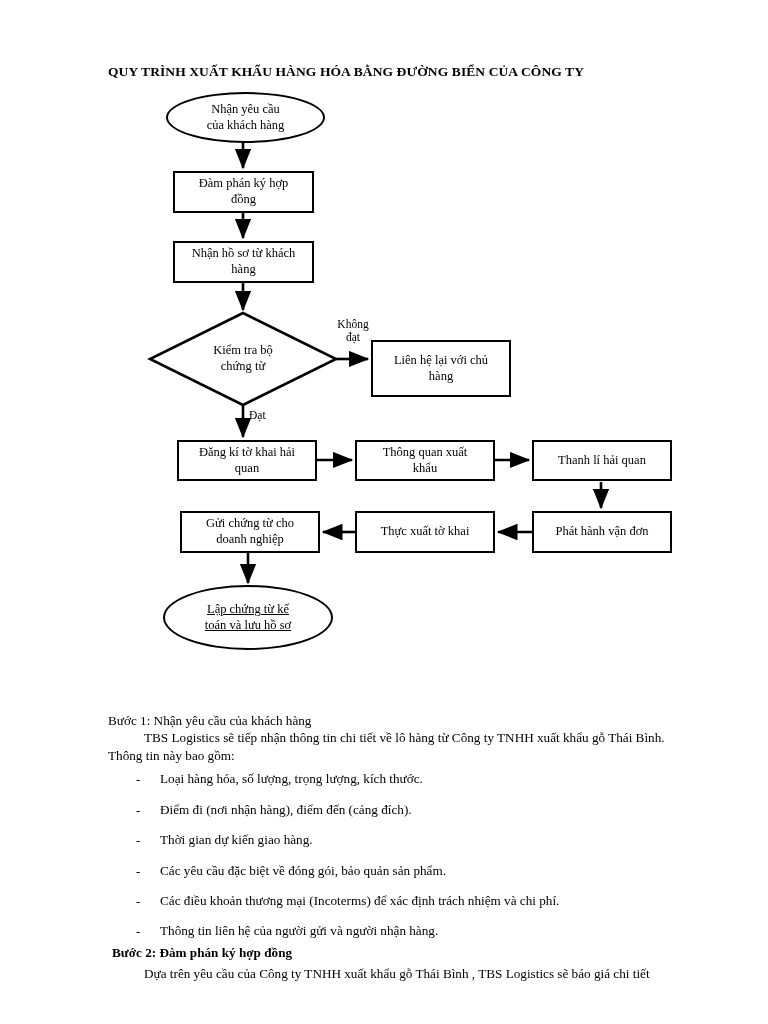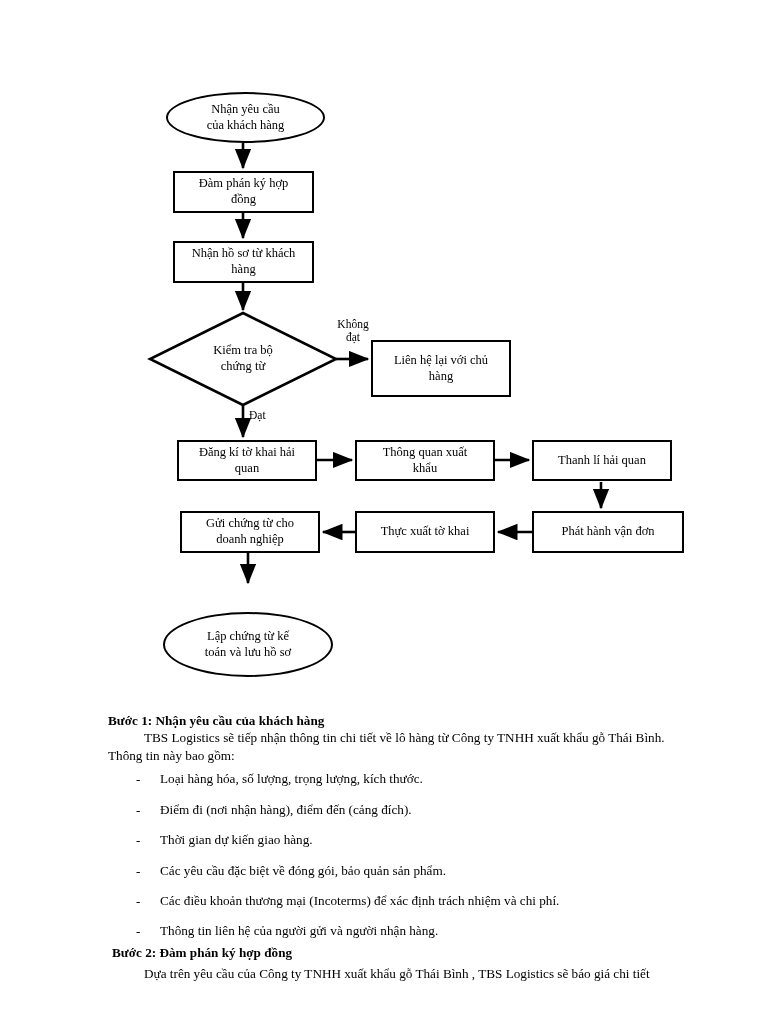--- a/index.html
+++ b/index.html
@@ -89,21 +89,21 @@
   
   .body-text {
     position: absolute;
     left: 108px;
     top: 712px;
     width: 588px;
     font-size: 13.2px;
     line-height: 1.32;
   }
   .step-head {
-    font-weight: bold;
+    font-weight: normal;
     margin: 0;
   }
   .para {
     margin: 0;
     text-align: justify;
     text-indent: 36px;
   }
   .plain {
     margin: 0;
   }
@@ -130,20 +130,21 @@
     margin: 0;
     text-indent: 36px;
     white-space: nowrap;
   }
 </style>
 </head>
 <body>
 
 <div class="page">
 
+  <div class="doc-title">QUY TRÌNH XUẤT KHẨU HÀNG HÓA BẰNG ĐƯỜNG BIỂN CỦA CÔNG TY</div>
 
   <div class="flow">
 
     <svg width="768" height="690">
       <defs>
         <marker id="arrow" markerWidth="9" markerHeight="9" refX="7.5" refY="3.2" orient="auto" markerUnits="strokeWidth">
           <path d="M0,0 L8,3.2 L0,6.4 z" fill="#000"></path>
         </marker>
       </defs>
 
@@ -213,25 +214,25 @@
 khẩu</span>
     </div>
 
     <div class="node box" style="left:180px; top:511px; width:140px; height:42px;">
       <span class="node-label">Gửi chứng từ cho
 doanh nghiệp</span>
     </div>
     <div class="node box" style="left:355px; top:511px; width:140px; height:42px;">
       <span class="node-label">Thực xuất tờ khai</span>
     </div>
-    <div class="node box" style="left:532px; top:511px; width:152px; height:42px;">
+    <div class="node box" style="left:532px; top:511px; width:140px; height:42px;">
       <span class="node-label">Phát hành vận đơn</span>
     </div>
 
-    <div class="node oval" style="left:163px; top:612px; width:170px; height:65px;">
+    <div class="node oval" style="left:163px; top:585px; width:170px; height:65px;text-decoration:underline;">
       <span class="node-label">Lập chứng từ kế
 toán và lưu hồ sơ</span>
     </div>
 
   </div>
 
   <div class="body-text">
 
     <p class="step-head">Bước 1: Nhận yêu cầu của khách hàng</p>
     <p class="para">TBS Logistics sẽ tiếp nhận thông tin chi tiết về lô hàng từ Công ty TNHH xuất khẩu gỗ Thái Bình.</p>

